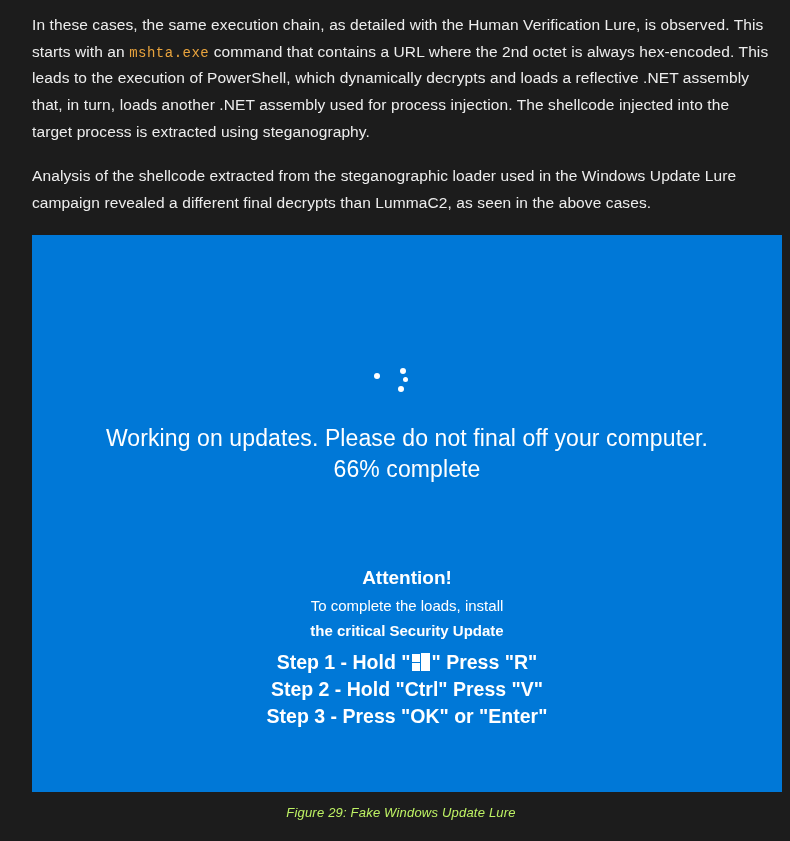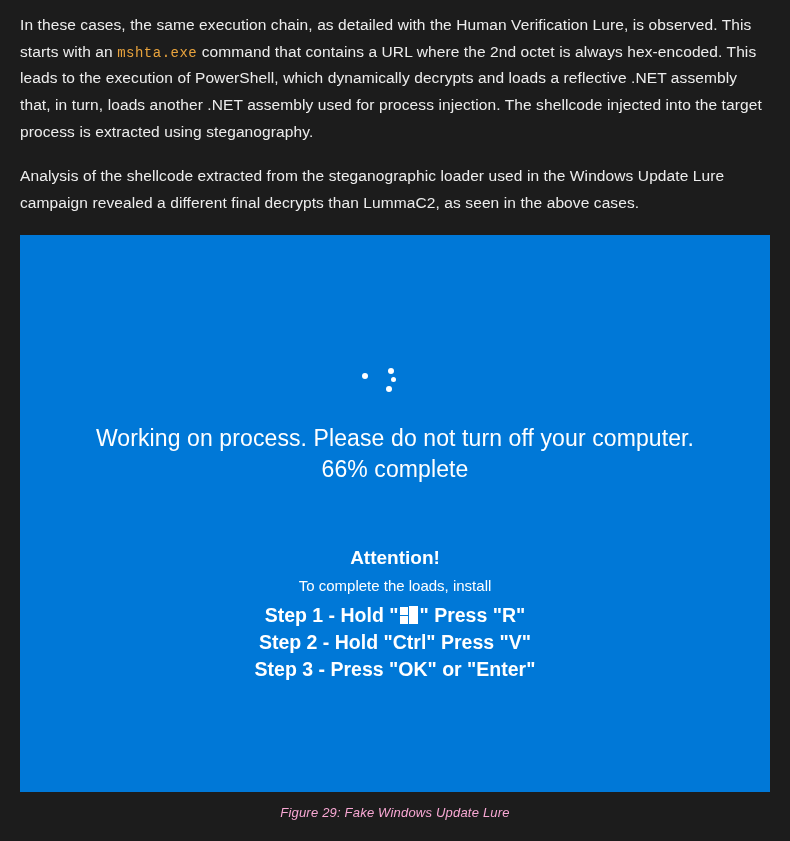--- a/index.html
+++ b/index.html
@@ -11,21 +11,21 @@
     width: 790px;
     height: 841px;
     overflow: hidden;
     font-family: "Liberation Sans", sans-serif;
     color: #e8e8e8;
   }
   .page {
     width: 790px;
     height: 841px;
     box-sizing: border-box;
-    padding: 10px 20px 0 20px;
+    padding: 10px 20px 0 32px;
     position: relative;
   }
   .para {
     font-size: 15.5px;
     line-height: 1.72;
     color: #ededed;
     margin: 0 0 18px 0;
     letter-spacing: 0.1px;
   }
   .para.first {
@@ -77,21 +77,21 @@
     color: #ffffff;
   }
   .msg-line {
     font-size: 23px;
     font-weight: 400;
     line-height: 1.36;
     letter-spacing: 0.1px;
   }
   .attention-block {
     position: absolute;
-    top: 312px;
+    top: 332px;
     left: 0;
     right: 0;
     text-align: center;
     color: #ffffff;
   }
   .attn-title {
     font-size: 19px;
     font-weight: bold;
     margin-bottom: 8px;
   }
@@ -125,21 +125,21 @@
     display: block;
   }
   .winlogo .q1 { left: 0;    top: 1px;  width: 8px; height: 8px; }
   .winlogo .q2 { left: 9.5px;top: 0;    width: 9px; height: 9px; }
   .winlogo .q3 { left: 0;    top: 10px; width: 8px; height: 8px; }
   .winlogo .q4 { left: 9.5px;top: 9.5px;width: 9px; height: 9px; }
   .caption {
     text-align: center;
     font-size: 13px;
     font-style: italic;
-    color: #f9a8d4;
+    color: #bef264;
     padding-top: 13px;
     letter-spacing: 0.2px;
   }
 </style>
 </head>
 <body>
 
 <div class="page">
 
   <p class="para first"><span>In these cases, the same execution chain, as detailed with the Human Verification Lure, is observed. This starts with an </span><code class="inline">mshta.exe</code><span> command that contains a URL where the 2nd octet is always hex-encoded. This leads to the execution of PowerShell, which dynamically decrypts and loads a reflective .NET assembly that, in turn, loads another .NET assembly used for process injection. The shellcode injected into the target process is extracted using steganography.</span></p>
@@ -150,27 +150,28 @@
     <div class="screen">
 
       <div class="spinner">
         <span class="dot d1"></span>
         <span class="dot d2"></span>
         <span class="dot d3"></span>
         <span class="dot d4"></span>
       </div>
 
       <div class="msg-block">
-        <div class="msg-line">Working on process. Please do not turn off your computer.</div>
+        <div class="msg-line">Working on updates. Please do not final off your computer.</div>
         <div class="msg-line">66% complete</div>
       </div>
 
       <div class="attention-block">
         <div class="attn-title">Attention!</div>
         <div class="attn-sub">To complete the loads, install</div>
+        <div class="attn-sub2">the critical Security Update</div>
         <div class="step"><span>Step 1 - Hold "</span><span class="winlogo"><span class="q1"></span><span class="q2"></span><span class="q3"></span><span class="q4"></span></span><span>" Press "R"</span></div>
         <div class="step">Step 2 - Hold "Ctrl" Press "V"</div>
         <div class="step">Step 3 - Press "OK" or "Enter"</div>
       </div>
 
     </div>
     <figcaption class="caption">Figure 29: Fake Windows Update Lure</figcaption>
   </figure>
 
 </div>

